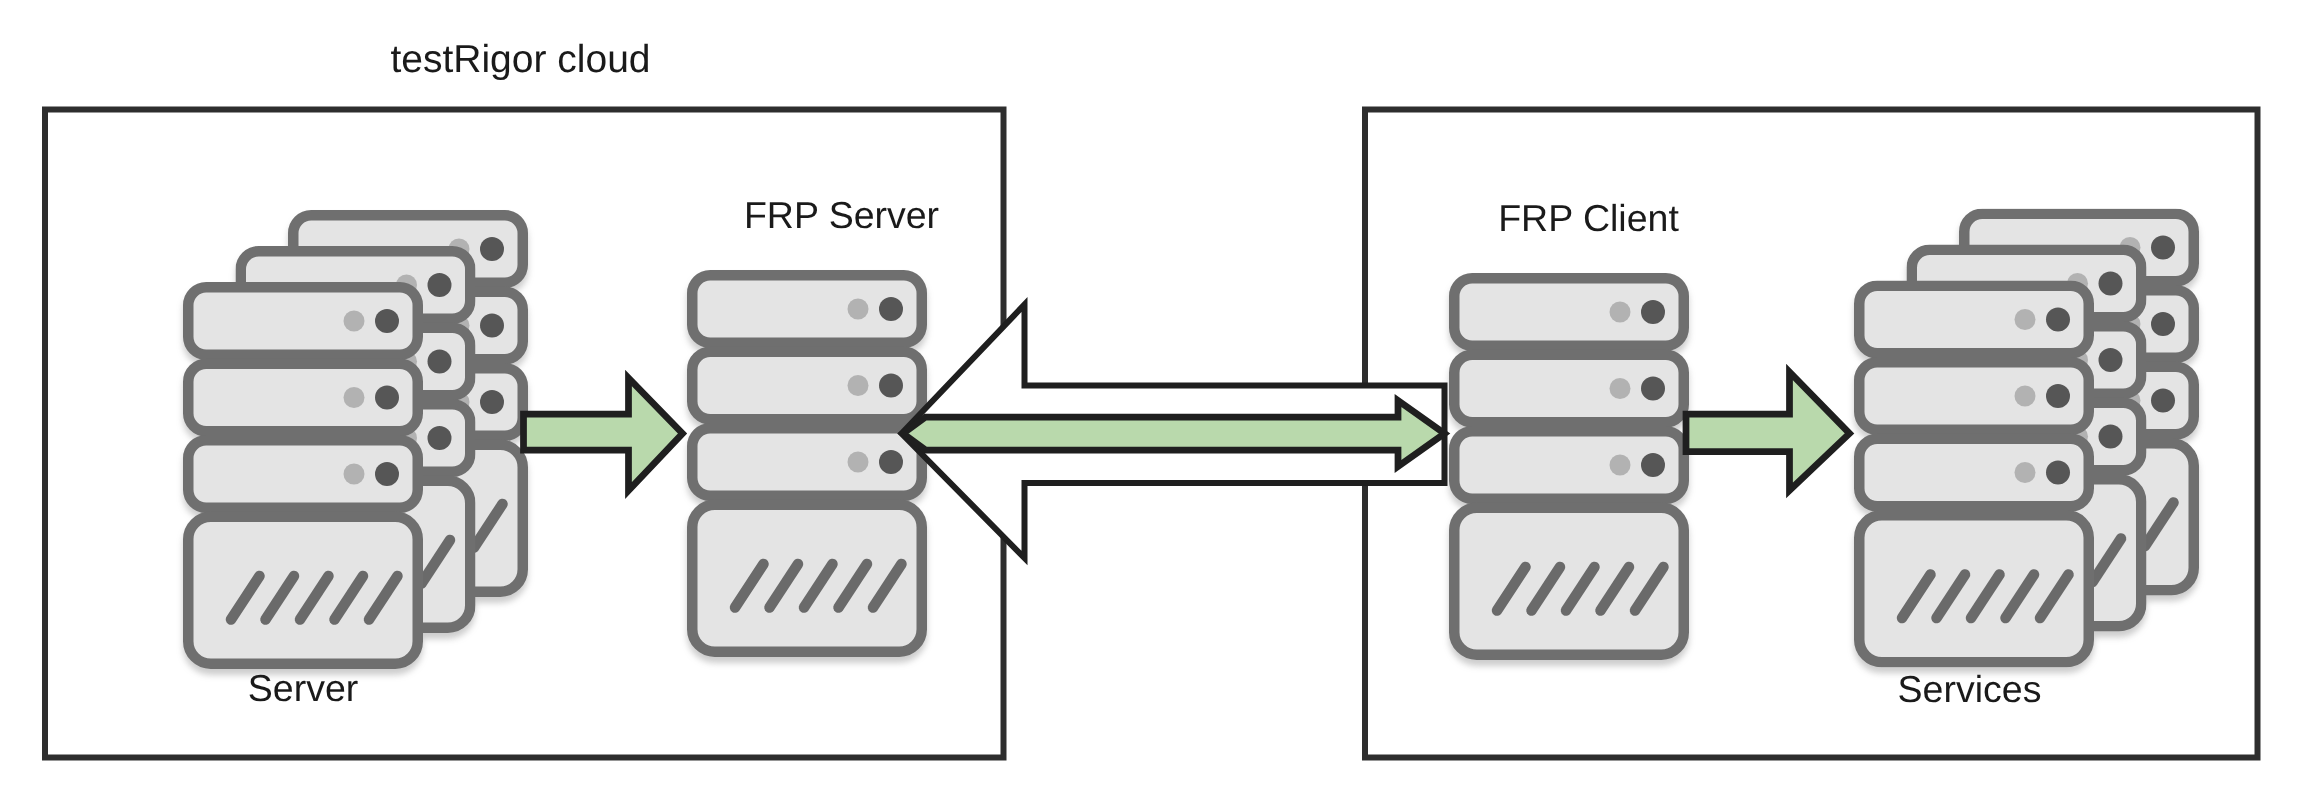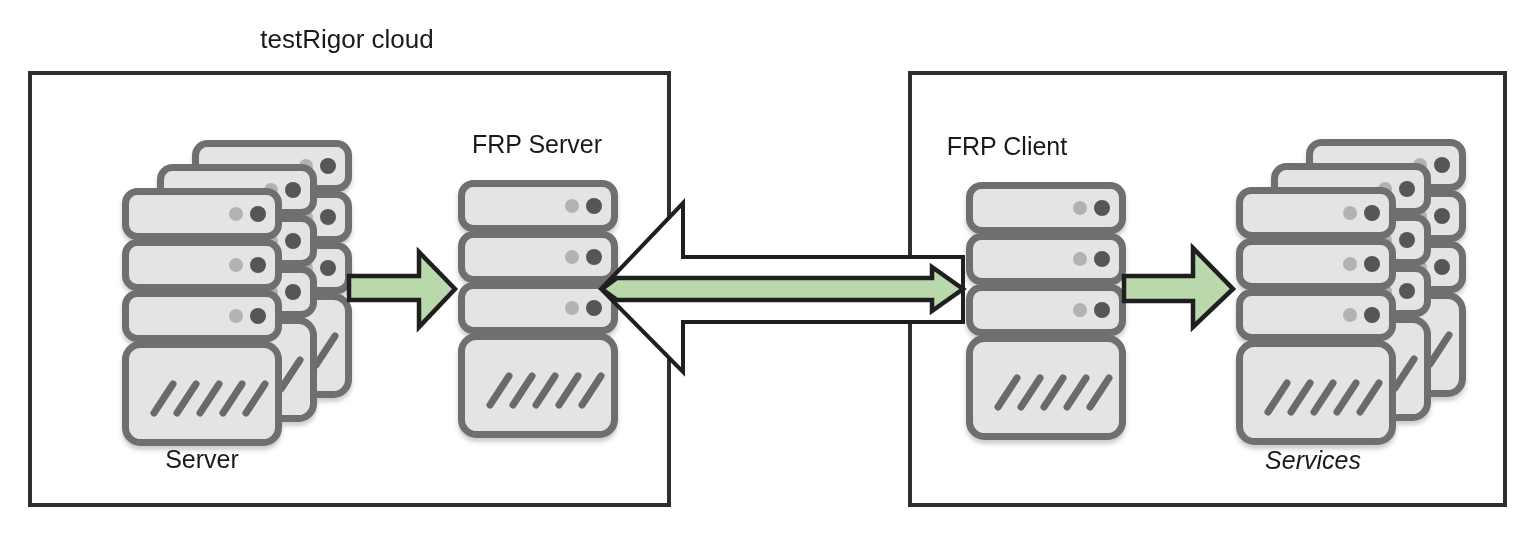--- a/index.html
+++ b/index.html
@@ -45,23 +45,23 @@
   .title-right { left: 1206px; top: 25px; }
   .node-label {
     position: absolute;
     transform: translateX(-50%);
     font-size: 25px;
     line-height: 1.1;
     white-space: nowrap;
     z-index: 2;
   }
   .label-servers    { left: 202px;  top: 446px; }
-  .label-frp-server { left: 537px;  top: 131px; }
-  .label-frp-client { left: 1007px; top: 133px; text-align: center; }
-  .label-services   { left: 1313px; top: 447px; font-style: italic; }
+  .label-frp-server { left: 561px;  top: 131px; }
+  .label-frp-client { left: 1059px; top: 133px; text-align: center; }
+  .label-services   { left: 1313px; top: 447px; }
   .icon-svg {
     position: absolute;
     z-index: 1;
     filter: drop-shadow(0 4px 2px rgba(90,90,90,0.30));
   }
   .pos-servers-stack  { left: 122px;  top: 140px; }
   .pos-frp-server     { left: 458px;  top: 180px; }
   .pos-frp-client     { left: 966px;  top: 182px; }
   .pos-services-stack { left: 1236px; top: 139px; }
   .arrows-layer {

